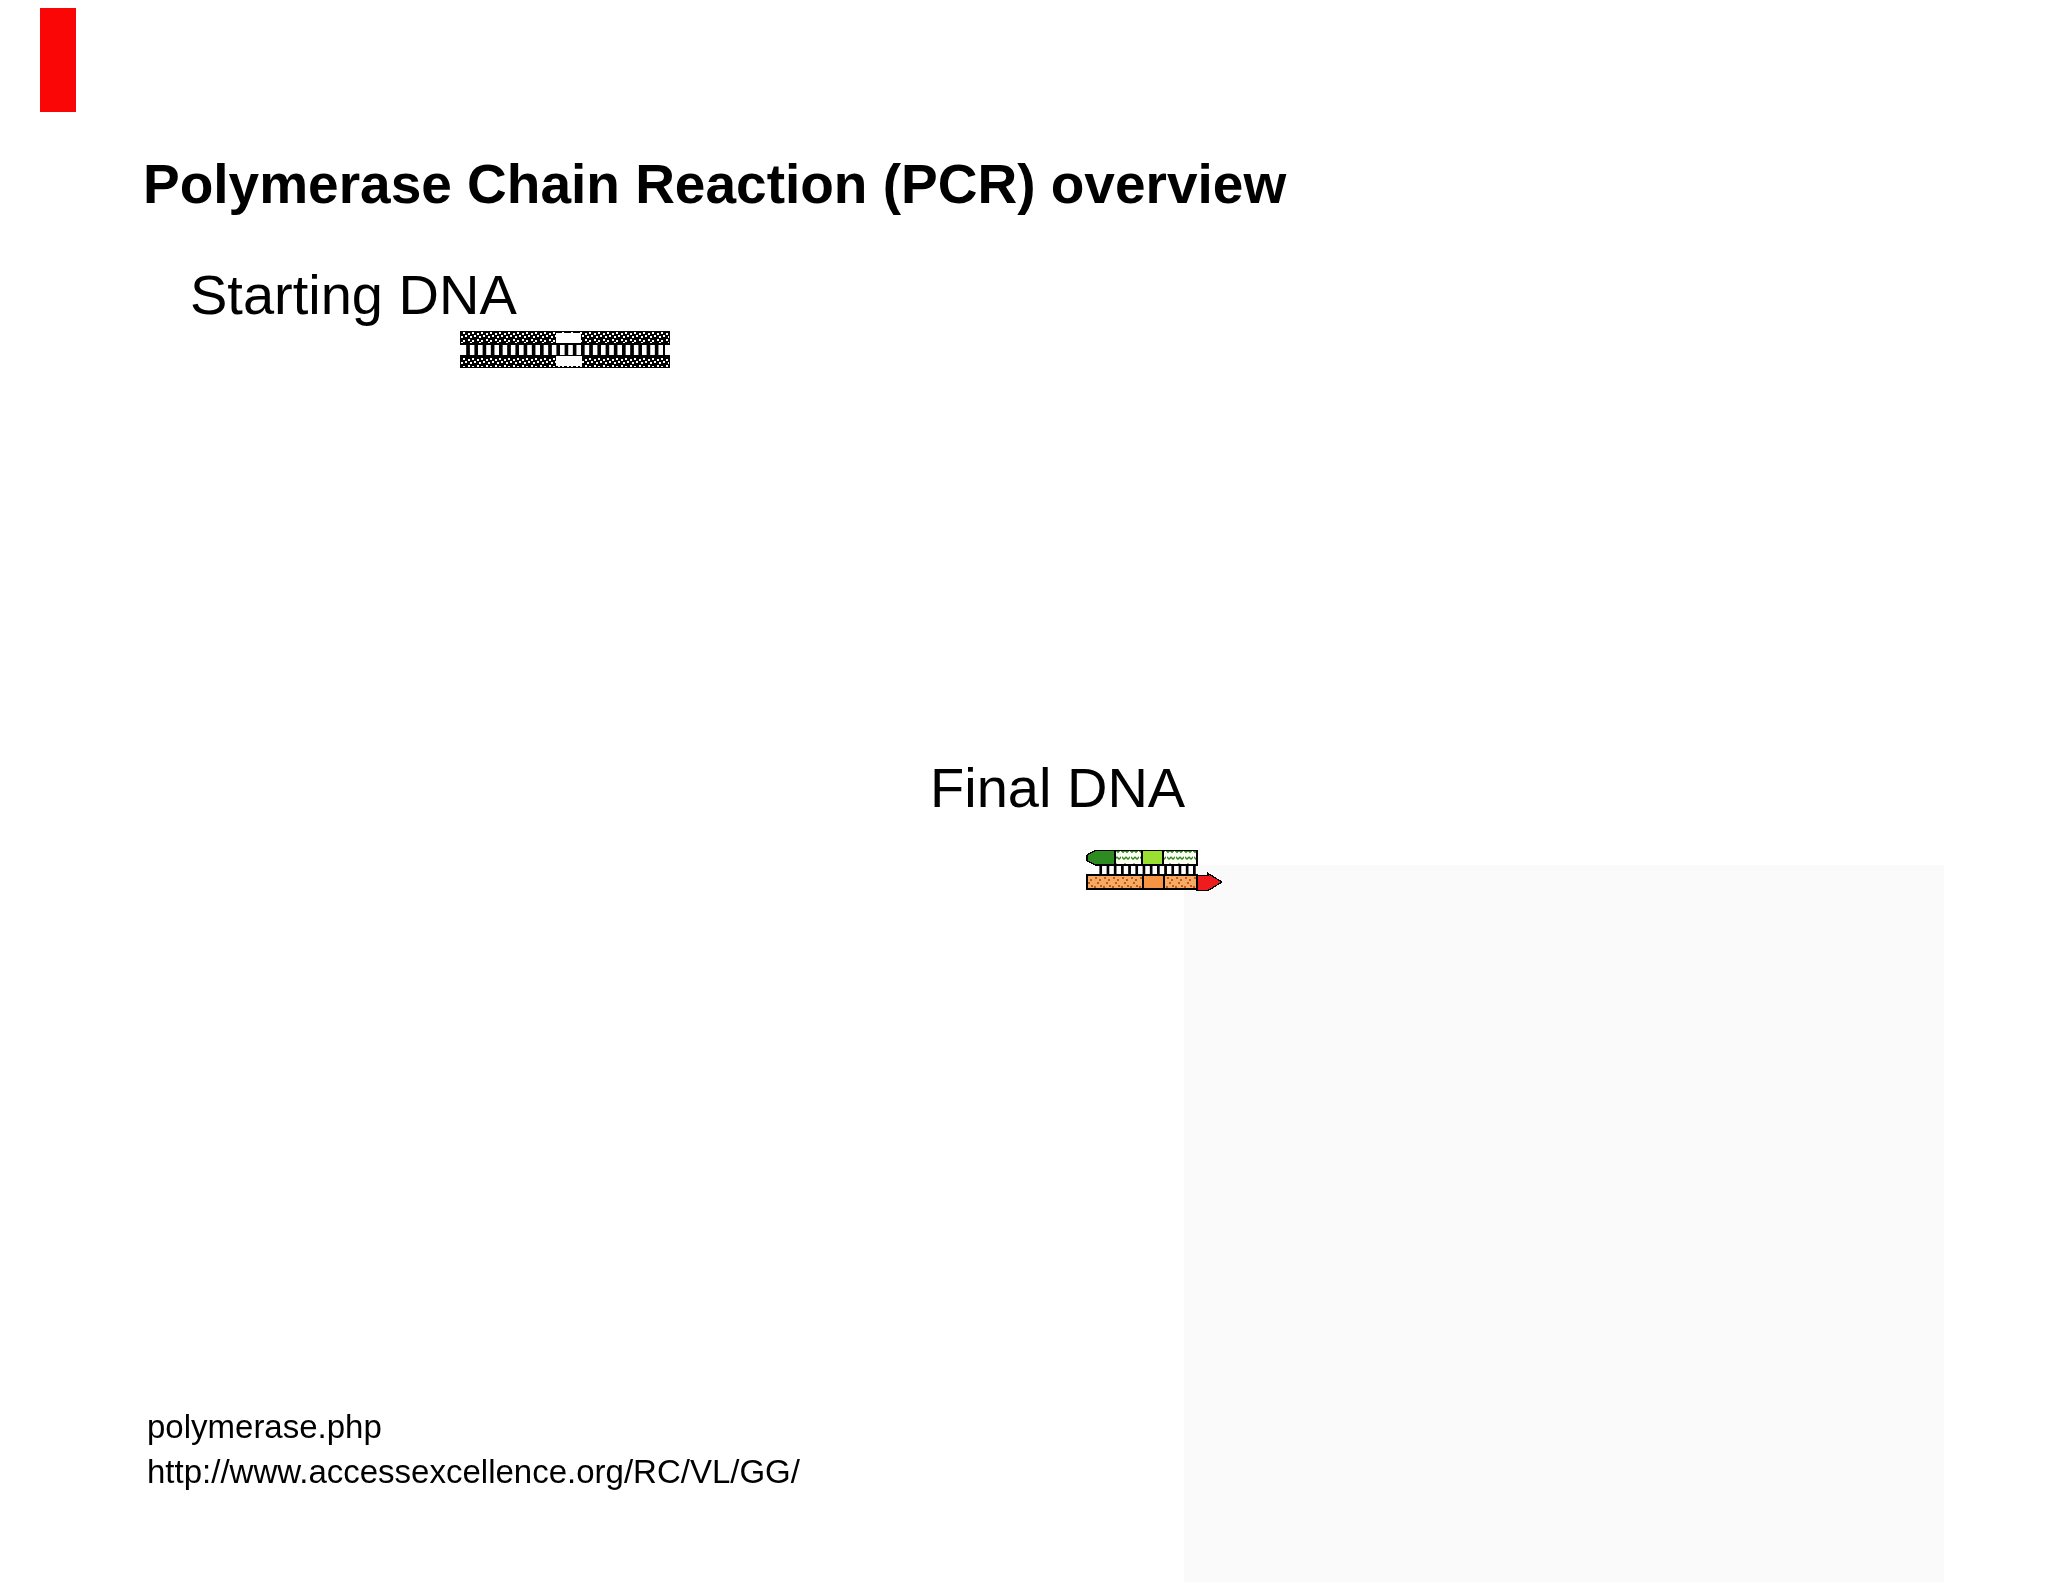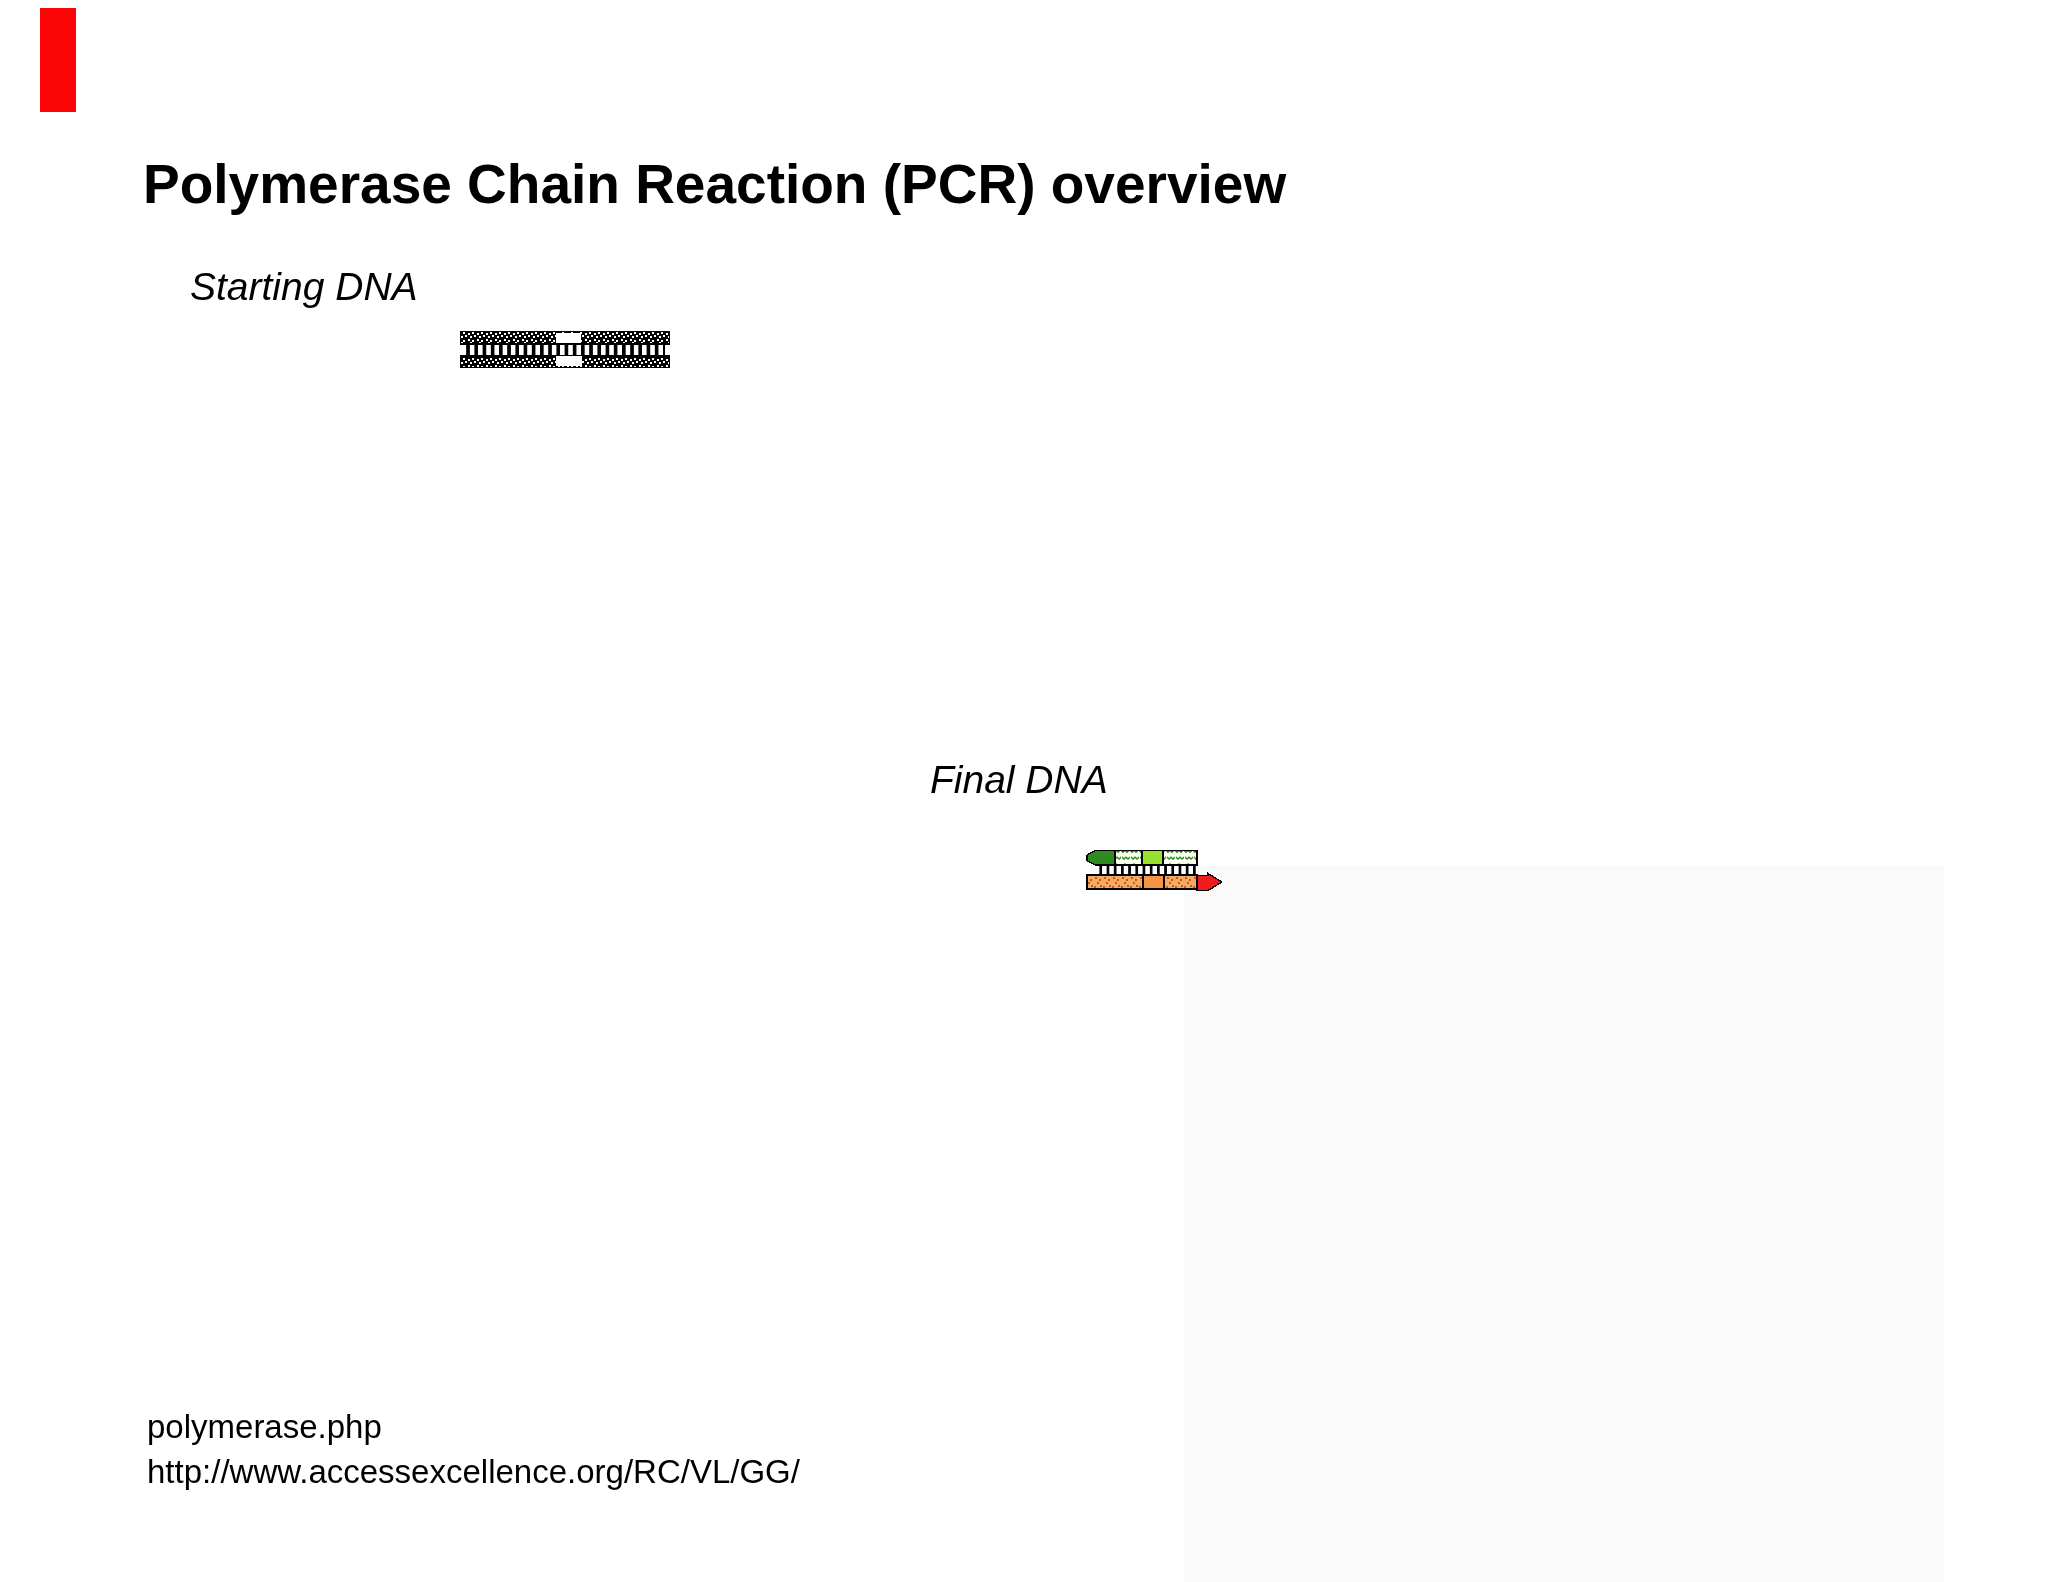--- a/index.html
+++ b/index.html
@@ -28,25 +28,24 @@
     position: absolute;
     left: 143px; top: 120px;
     font-size: 55px;
     font-weight: bold;
     line-height: 1;
     white-space: nowrap;
     letter-spacing: 0px;
   }
   .label {
     position: absolute;
-    font-size: 39px;
+    font-size: 56px;
     font-weight: normal;
     line-height: 1;
     white-space: nowrap;
-    font-style: italic;
   }
   .label-starting { left: 190px; top: 267px; }
   .label-final   { left: 930px; top: 760px; }
   .dna-svg { position: absolute; display: block; }
   .dna-start { left: 458px; top: 331px; }
   .dna-final { left: 1085px; top: 847px; }
   .source-url {
     position: absolute;
     left: 147px; top: 1404px;
     font-size: 33px;

